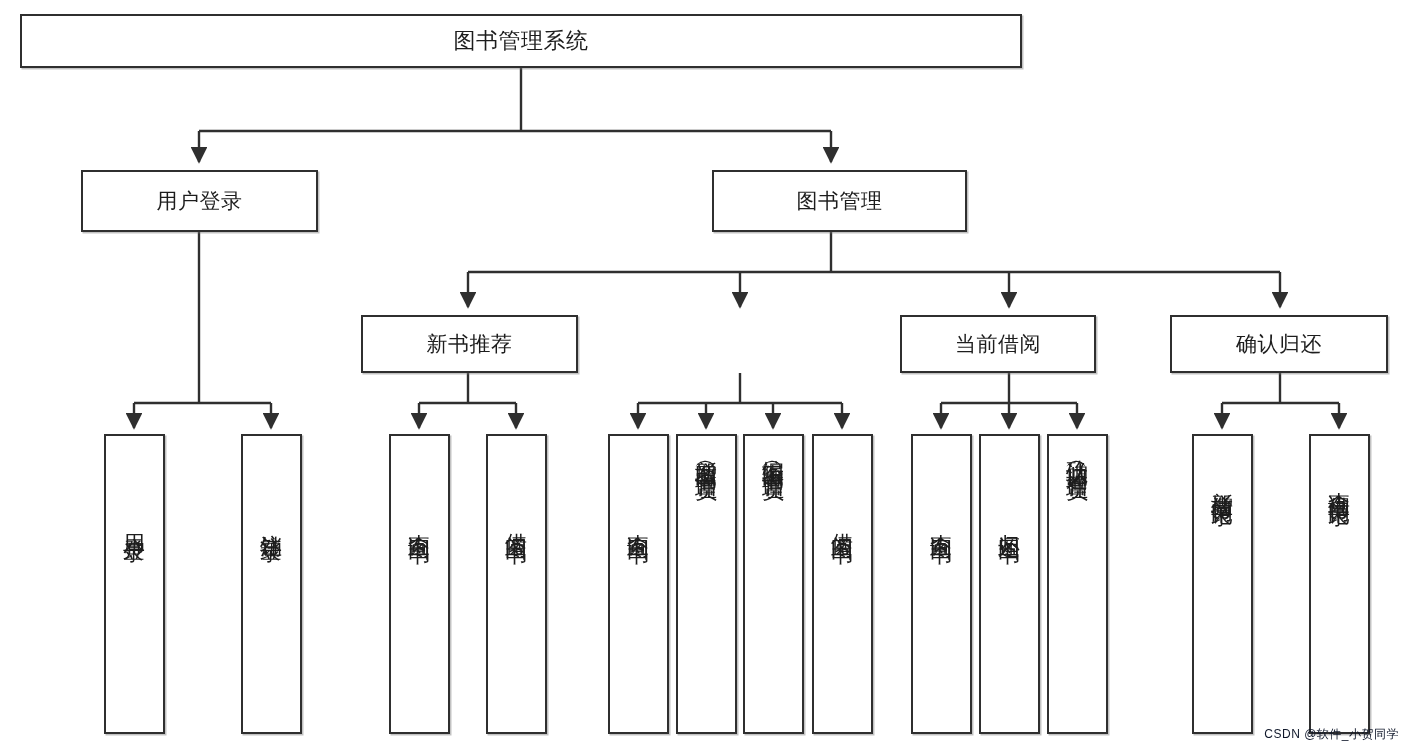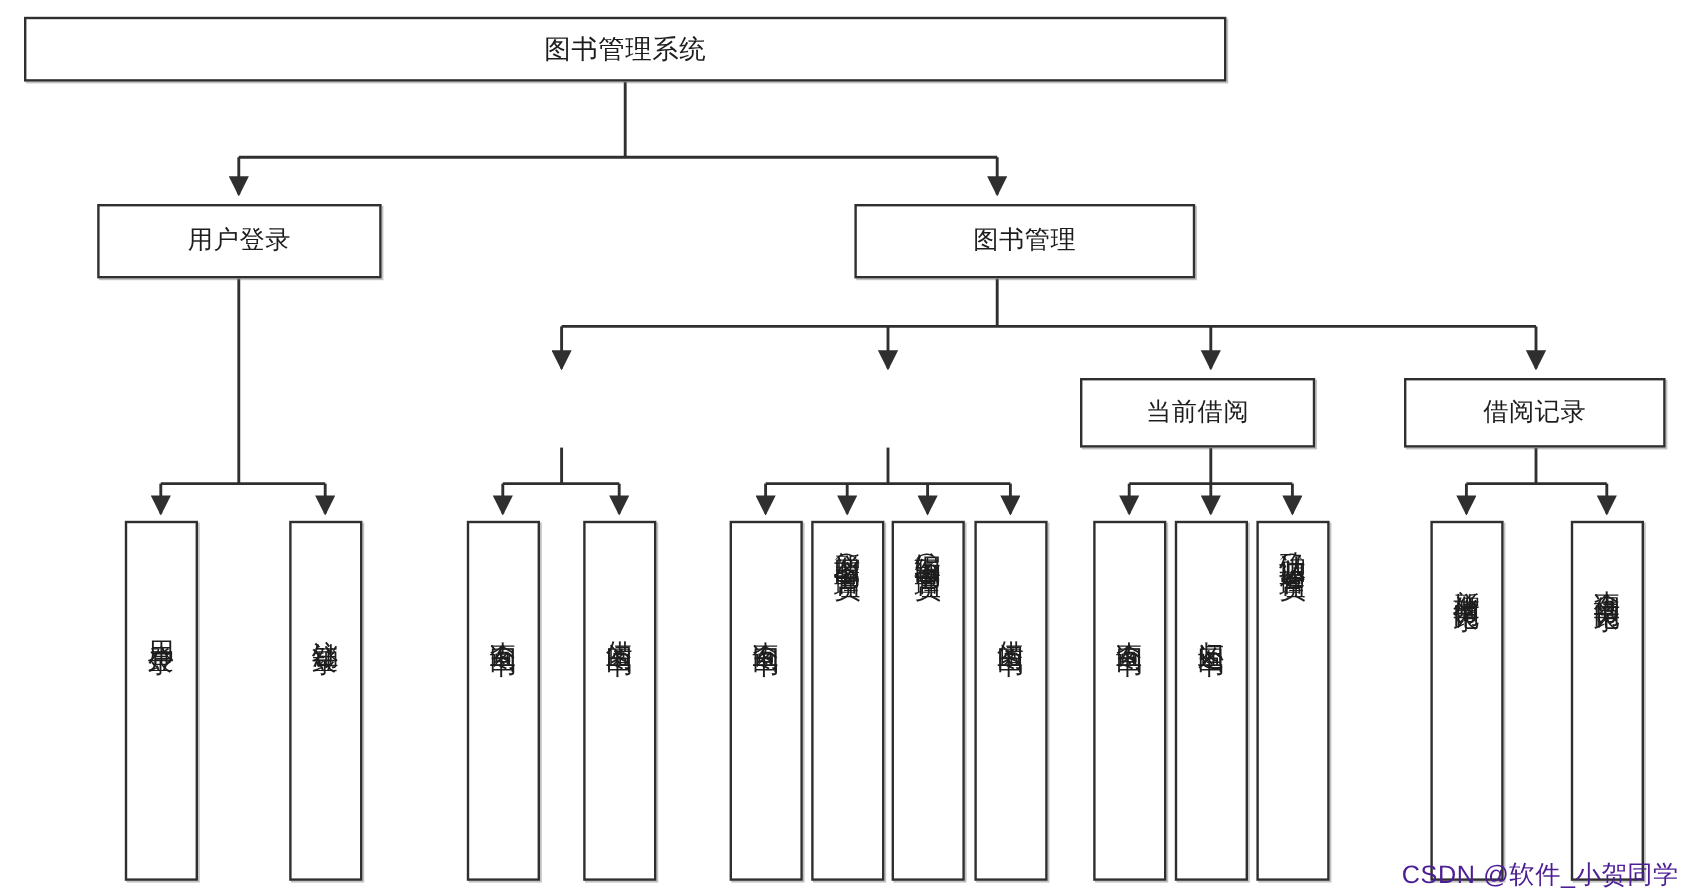--- a/index.html
+++ b/index.html
@@ -45,22 +45,22 @@
     letter-spacing:3px;
     white-space:nowrap;
     margin-top:0;
   }
   .node.vert.mid .label{margin-top:78px;}
   .node.vert.midlow .label{margin-top:36px;}
   .node.vert.top .label{margin-top:4px;}
   #watermark{
     position:absolute;
     right:6px;bottom:4px;
-    font-size:21px;
-    color:#4c1d95;
+    font-size:12px;
+    color:#0f172a;
     letter-spacing:.5px;
     white-space:nowrap;
     pointer-events:none;
   }
 </style>
 </head>
 <body>
 
 <div id="canvas">
 
@@ -114,29 +114,32 @@
     </g>
   </svg>
 
   <div class="node root horiz" style="left:20px;top:14px;width:1002px;height:54px;">
     <span class="label">图书管理系统</span>
   </div>
 
   <div class="node horiz" style="left:81px;top:170px;width:237px;height:62px;">
     <span class="label">用户登录</span>
   </div>
-  <div class="node horiz" style="left:712px;top:170px;width:284px;height:62px;">
+  <div class="node horiz" style="left:712px;top:170px;width:255px;height:62px;">
     <span class="label">图书管理</span>
   </div>
 
+  <div class="node horiz" style="left:361px;top:315px;width:217px;height:58px;">
+    <span class="label">新书推荐</span>
+  </div>
   <div class="node horiz" style="left:900px;top:315px;width:196px;height:58px;">
     <span class="label">当前借阅</span>
   </div>
   <div class="node horiz" style="left:1170px;top:315px;width:218px;height:58px;">
-    <span class="label">借阅记录</span>
+    <span class="label">确认归还</span>
   </div>
 
   <div class="node vert mid" style="left:104px;top:434px;width:61px;height:300px;">
     <span class="label">用户登录</span>
   </div>
   <div class="node vert mid" style="left:241px;top:434px;width:61px;height:300px;">
     <span class="label">注销登录</span>
   </div>
 
   <div class="node vert mid" style="left:389px;top:434px;width:61px;height:300px;">

